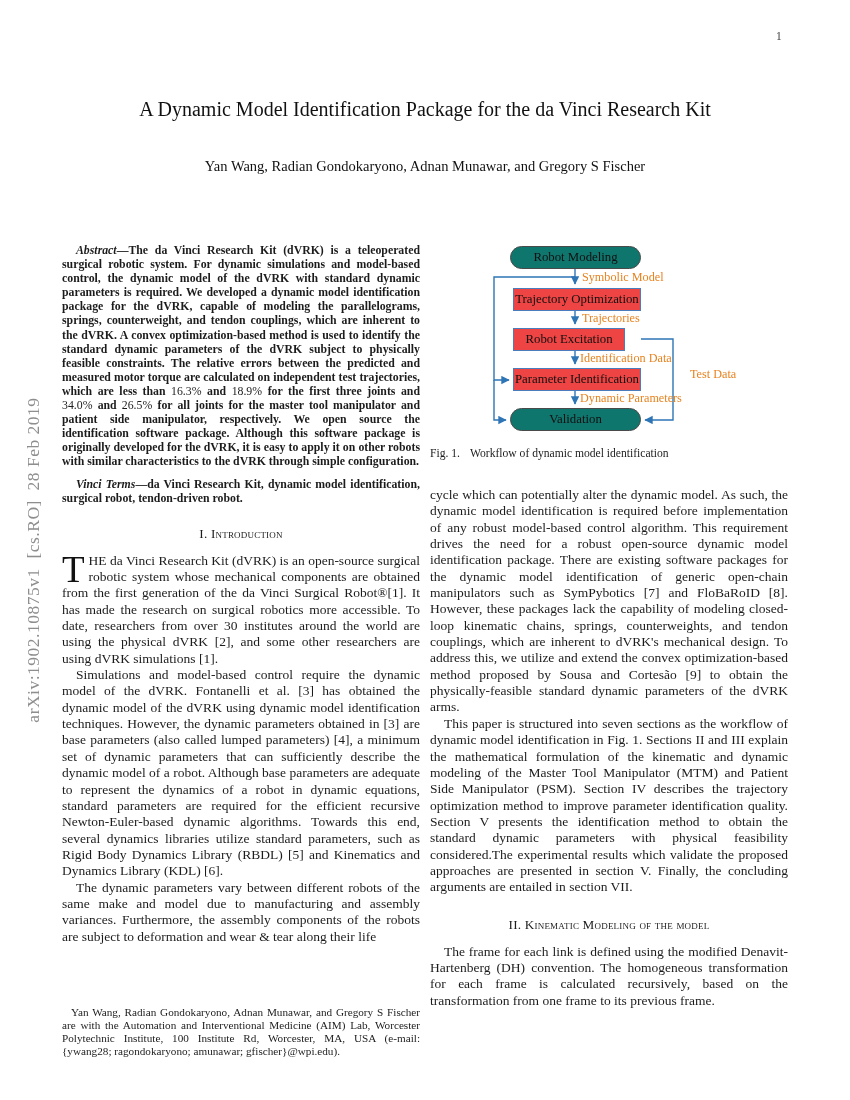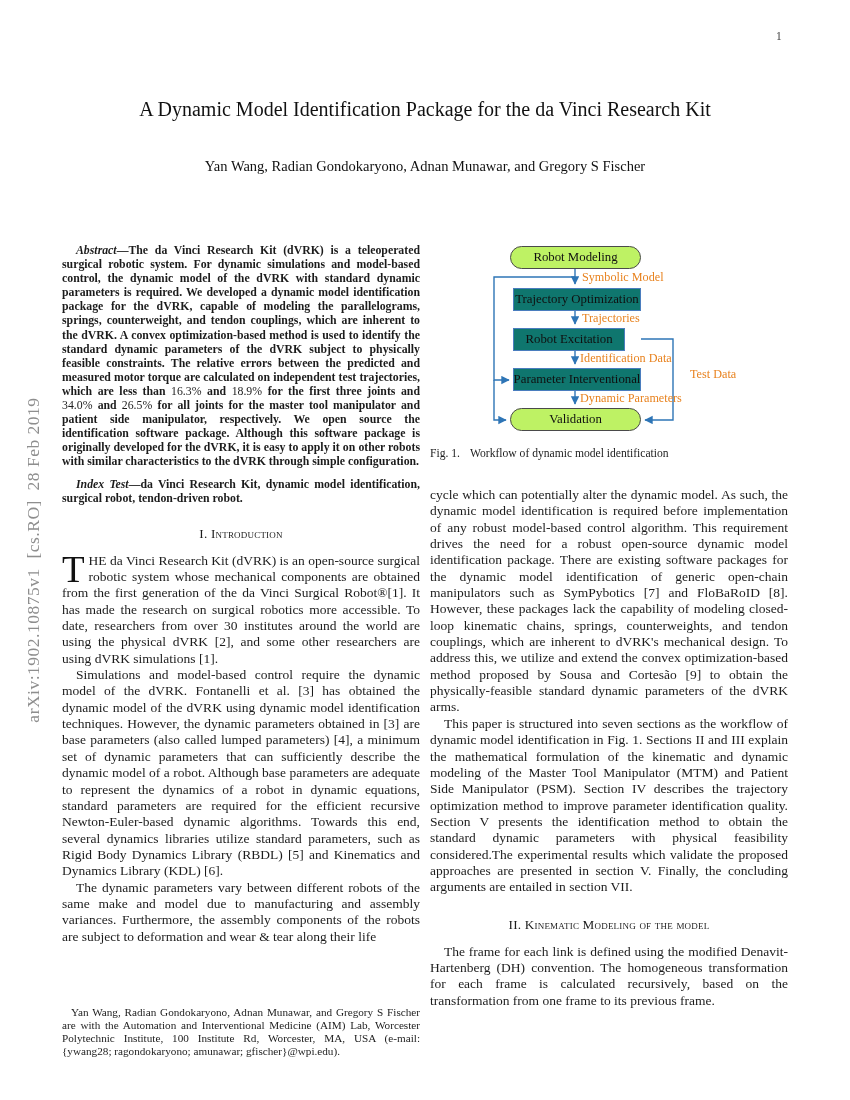--- a/index.html
+++ b/index.html
@@ -54,24 +54,24 @@
   }
   
   .figure-wrap{position:relative;width:358px;height:222px;margin-bottom:22px;}
   .flow-svg{position:absolute;top:0;left:0;}
   .flow-node{
     position:absolute;display:flex;align-items:center;justify-content:center;
     font-size:12.8px;color:#101010;text-indent:0;box-sizing:border-box;
     white-space:nowrap;
   }
   .flow-oval{
-    background:#bef264;border:1.3px solid #4a4a4a;border-radius:12px;
+    background:#0f766e;border:1.3px solid #4a4a4a;border-radius:12px;
   }
   .flow-box{
-    background:#0f766e;border:1px solid #4a7dbe;
+    background:#ef4444;border:1px solid #4a7dbe;
   }
   .edge-label{
     position:absolute;font-size:12.2px;color:#e8821e;white-space:nowrap;text-indent:0;
   }
   .fig-caption{
     position:absolute;left:0;top:204px;width:358px;font-size:11.6px;color:#1c1c1c;
     text-align:left;text-indent:0;
   }
   .fig-caption .cap-label{margin-right:10px;}
 </style>
@@ -83,21 +83,21 @@
 <div class="arxiv-sidebar">arXiv:1902.10875v1  [cs.RO]  28 Feb 2019</div>
 
 <h1 class="title">A Dynamic Model Identification Package for the da Vinci Research Kit</h1>
 
 <div class="authors">Yan Wang, Radian Gondokaryono, Adnan Munawar, and Gregory S Fischer</div>
 
 <div class="col col-left">
 
   <p class="abstract"><span class="lead">Abstract</span><span>—The da Vinci Research Kit (dVRK) is a teleoperated surgical robotic system. For dynamic simulations and model-based control, the dynamic model of the dVRK with standard dynamic parameters is required. We developed a dynamic model identification package for the dVRK, capable of modeling the parallelograms, springs, counterweight, and tendon couplings, which are inherent to the dVRK. A convex optimization-based method is used to identify the standard dynamic parameters of the dVRK subject to physically feasible constraints. The relative errors between the predicted and measured motor torque are calculated on independent test trajectories, which are less than </span><span class="pct">16.3%</span><span> and </span><span class="pct">18.9%</span><span> for the first three joints and </span><span class="pct">34.0%</span><span> and </span><span class="pct">26.5%</span><span> for all joints for the master tool manipulator and patient side manipulator, respectively. We open source the identification software package. Although this software package is originally developed for the dVRK, it is easy to apply it on other robots with similar characteristics to the dVRK through simple configuration.</span></p>
 
-  <p class="index-terms"><span class="lead">Index Test</span><span>—da Vinci Research Kit, dynamic model identification, surgical robot, tendon-driven robot.</span></p>
+  <p class="index-terms"><span class="lead">Vinci Terms</span><span>—da Vinci Research Kit, dynamic model identification, surgical robot, tendon-driven robot.</span></p>
 
   <h2 class="section-heading"><span>I.</span> <span class="sc">Introduction</span></h2>
 
   <p class="body-para no-indent"><span class="dropcap">T</span><span>HE da Vinci Research Kit (dVRK) is an open-source surgical robotic system whose mechanical components are obtained from the first generation of the da Vinci Surgical Robot®[1]. It has made the research on surgical robotics more accessible. To date, researchers from over 30 institutes around the world are using the physical dVRK [2], and some other researchers are using dVRK simulations [1].</span></p>
 
   <p class="body-para">Simulations and model-based control require the dynamic model of the dVRK. Fontanelli et al. [3] has obtained the dynamic model of the dVRK using dynamic model identification techniques. However, the dynamic parameters obtained in [3] are base parameters (also called lumped parameters) [4], a minimum set of dynamic parameters that can sufficiently describe the dynamic model of a robot. Although base parameters are adequate to represent the dynamics of a robot in dynamic equations, standard parameters are required for the efficient recursive Newton-Euler-based dynamic algorithms. Towards this end, several dynamics libraries utilize standard parameters, such as Rigid Body Dynamics Library (RBDL) [5] and Kinematics and Dynamics Library (KDL) [6].</p>
 
   <p class="body-para">The dynamic parameters vary between different robots of the same make and model due to manufacturing and assembly variances. Furthermore, the assembly components of the robots are subject to deformation and wear &amp; tear along their life</p>
 
 </div>
@@ -120,21 +120,21 @@
         <path d="M145,148 V161" marker-end="url(#arr)"></path>
         <path d="M145,34 H64 V137 H79" marker-end="url(#arr)"></path>
         <path d="M64,137 V177 H76" marker-end="url(#arr)"></path>
         <path d="M211,96 H243 V177 H215" marker-end="url(#arr)"></path>
       </g>
     </svg>
 
     <div class="flow-node flow-oval" style="left:80px;top:3px;width:131px;height:23px;">Robot Modeling</div>
     <div class="flow-node flow-box" style="left:83px;top:45px;width:128px;height:23px;">Trajectory Optimization</div>
     <div class="flow-node flow-box" style="left:83px;top:85px;width:112px;height:23px;">Robot Excitation</div>
-    <div class="flow-node flow-box" style="left:83px;top:125px;width:128px;height:23px;">Parameter Interventional</div>
+    <div class="flow-node flow-box" style="left:83px;top:125px;width:128px;height:23px;">Parameter Identification</div>
     <div class="flow-node flow-oval" style="left:80px;top:165px;width:131px;height:23px;">Validation</div>
 
     <div class="edge-label" style="left:152px;top:27px;">Symbolic Model</div>
     <div class="edge-label" style="left:152px;top:68px;">Trajectories</div>
     <div class="edge-label" style="left:150px;top:108px;">Identification Data</div>
     <div class="edge-label" style="left:150px;top:148px;">Dynamic Parameters</div>
     <div class="edge-label" style="left:260px;top:124px;">Test Data</div>
 
     <div class="fig-caption"><span class="cap-label">Fig. 1.</span><span>Workflow of dynamic model identification</span></div>
   </div>

